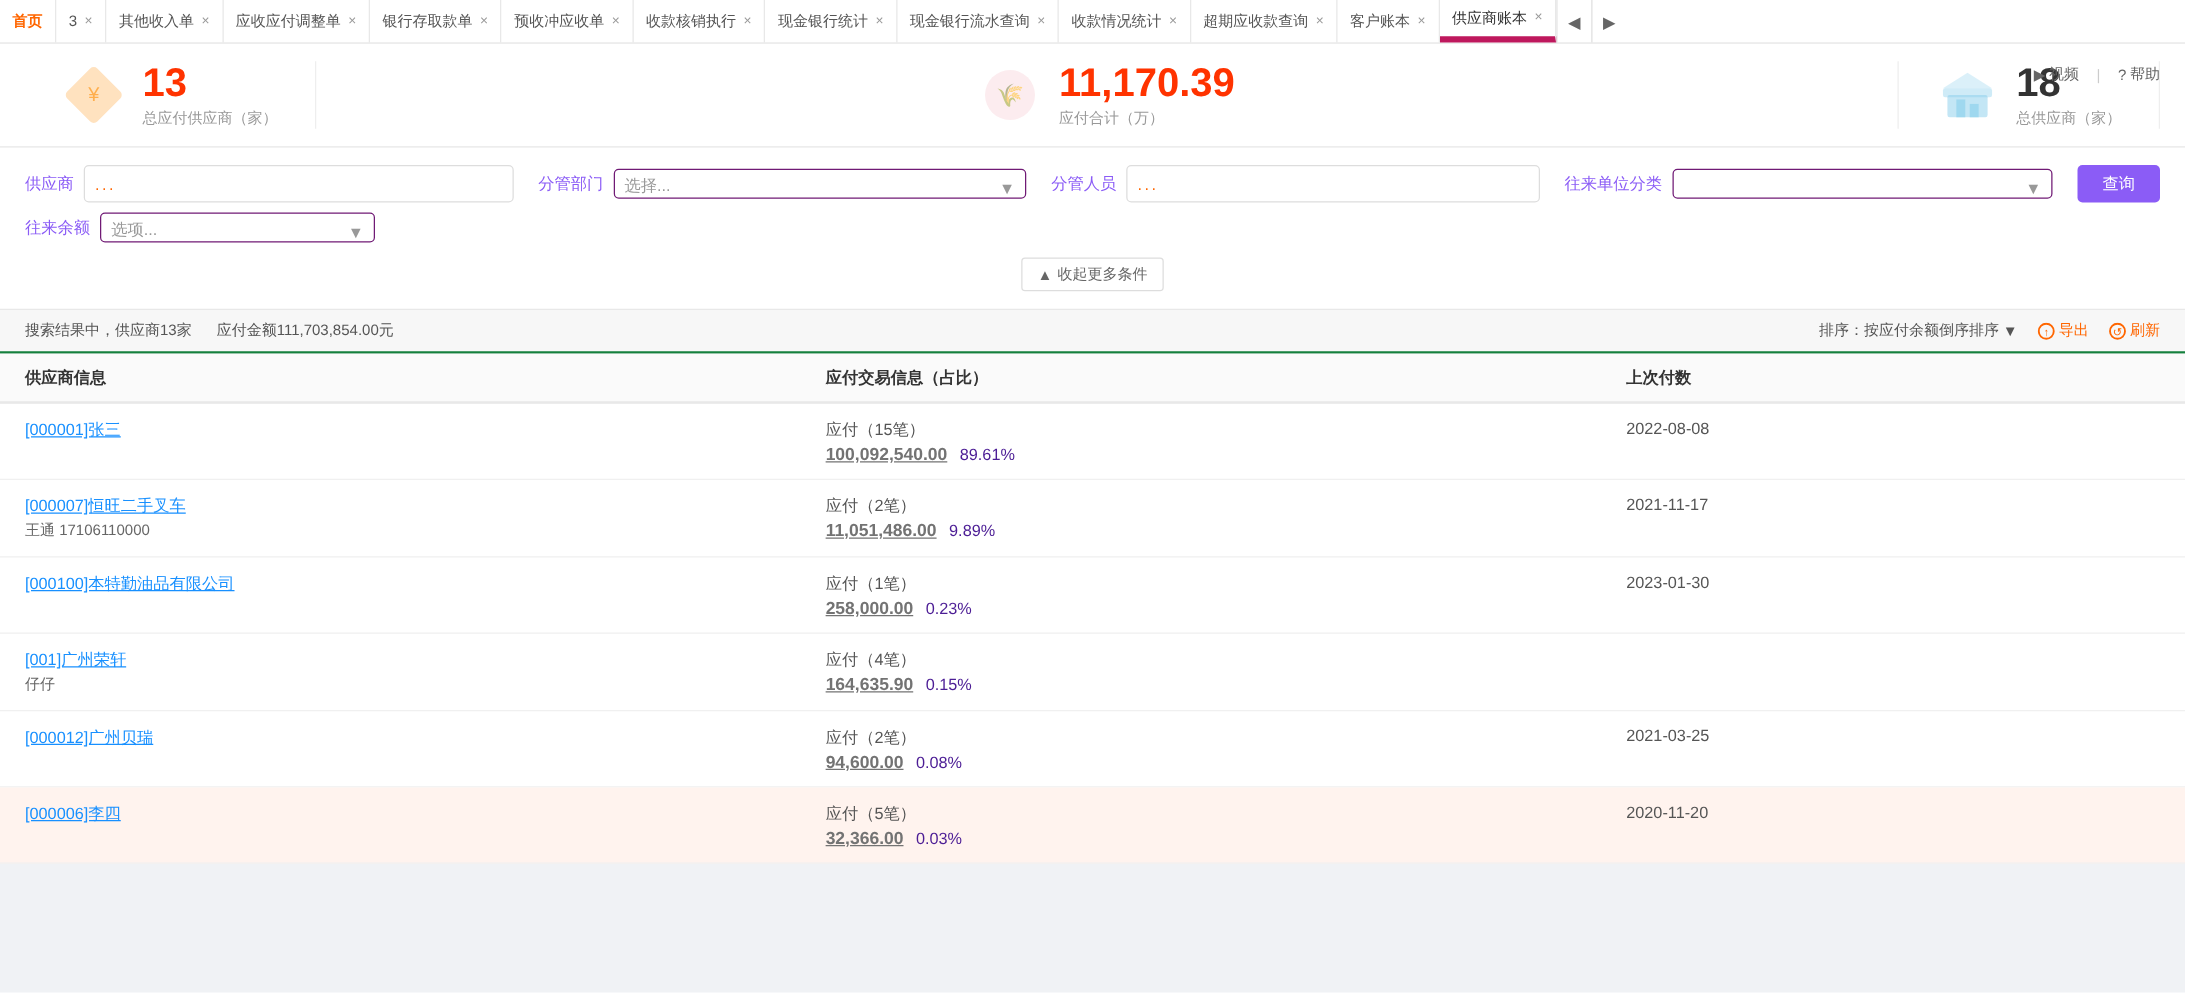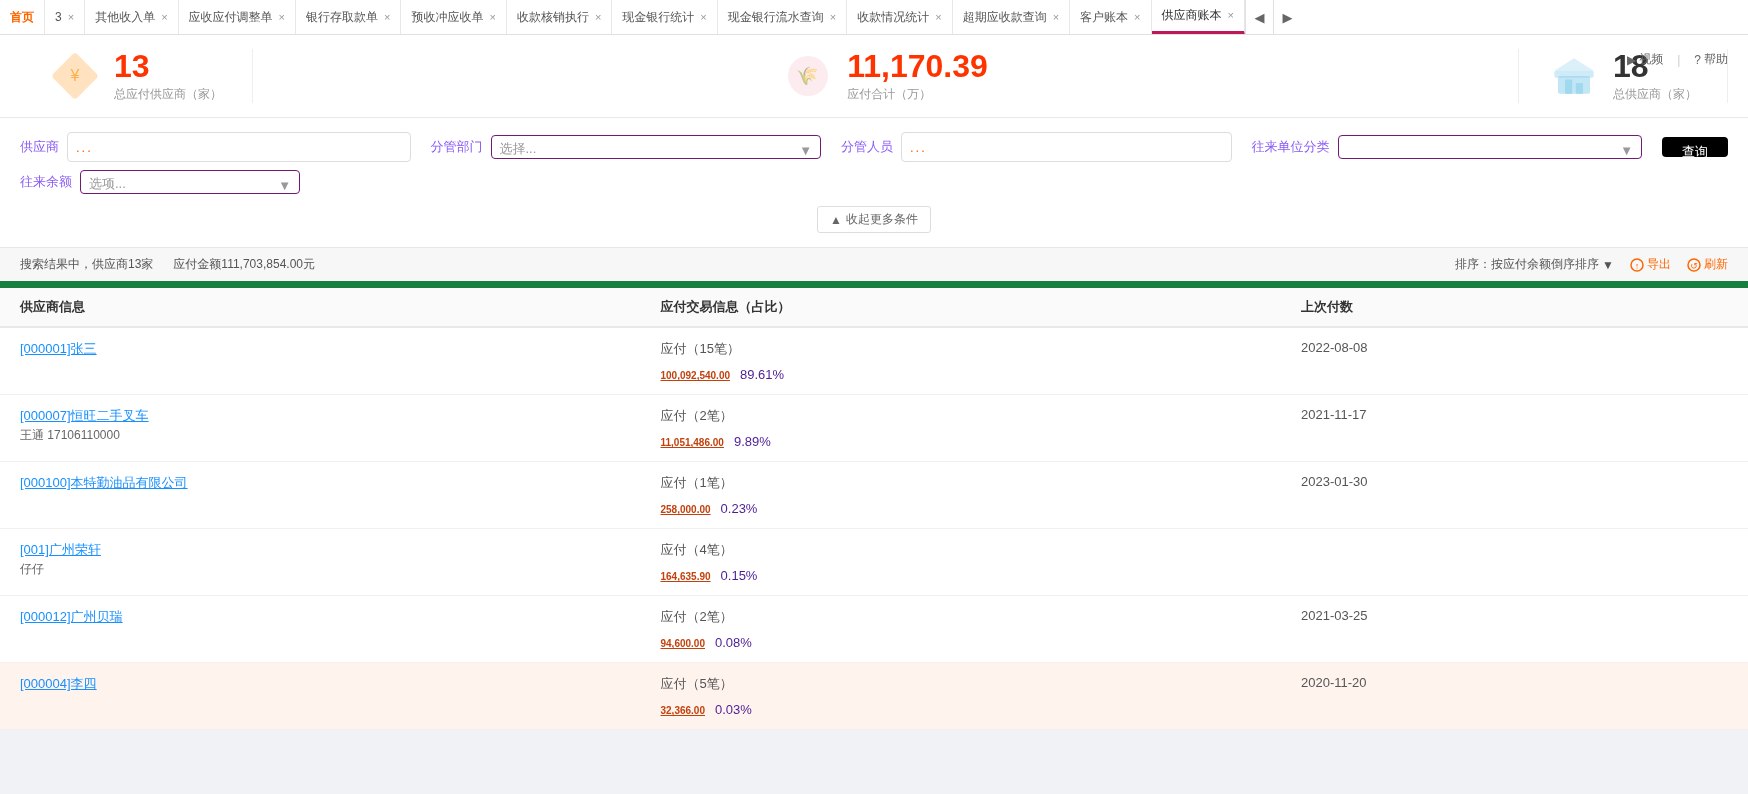--- a/index.html
+++ b/index.html
@@ -1,21 +1,21 @@
 <!DOCTYPE html>
 <html><head>
   <meta charset="utf-8">
   <style>
     * { margin: 0; padding: 0; box-sizing: border-box; }
     body { font-family: 'Microsoft YaHei', Arial, sans-serif; font-size: 13px; background: #f0f2f5; color: #333; width: 1748px; min-height: 794px; overflow-x: hidden; }
 
     
     .top-nav { display: flex; align-items: center; background: #fff; border-bottom: 1px solid #e0e0e0; height: 35px; overflow: hidden; }
     .nav-tab { display: flex; align-items: center; padding: 0 10px; height: 36px; font-size: 12px; color: #555; border-right: 1px solid #e8e8e8; white-space: nowrap; cursor: pointer; position: relative; flex-shrink: 0; }
-    .nav-tab.active { background: #fff; color: #333; border-bottom: 4px solid #be185d; }
+    .nav-tab.active { background: #fff; color: #333; border-bottom: 6px solid #be185d; }
     .nav-tab .close-x { margin-left: 6px; color: #999; font-size: 11px; cursor: pointer; }
     .nav-tab.home { color: #ff6600; font-weight: bold; }
     .nav-arrow { width: 28px; height: 36px; display: flex; align-items: center; justify-content: center; border-left: 1px solid #e0e0e0; cursor: pointer; color: #666; flex-shrink: 0; }
 
     
     .stats-bar { display: flex; align-items: center; background: #fff; padding: 14px 20px; border-bottom: 1px solid #e8e8e8; position: relative; }
     .stat-item { display: flex; align-items: center; gap: 14px; padding: 0 30px; border-right: 1px solid #eee; }
     .stat-item:last-child { border-right: none; }
     .stat-text { display: flex; flex-direction: column; }
     .stat-number { font-size: 32px; font-weight: bold; color: #ff3300; line-height: 1.1; }
@@ -23,44 +23,44 @@
     .top-right-links { position: absolute; right: 20px; top: 16px; display: flex; gap: 14px; font-size: 12px; color: #666; }
     .top-right-links span { cursor: pointer; display: flex; align-items: center; gap: 3px; }
 
     
     .search-area { background: #fff; padding: 14px 20px 10px; border-bottom: 1px solid #e8e8e8; }
     .search-row { display: flex; align-items: center; gap: 20px; margin-bottom: 8px; flex-wrap: wrap; }
     .search-field { display: flex; align-items: center; gap: 8px; flex: 1; min-width: 200px; }
     .search-label { font-size: 13px; color: #8b5cf6; white-space: nowrap; }
     .search-input { flex: 1; height: 30px; border: 1px solid #ddd; border-radius: 4px; padding: 0 8px; font-size: 13px; color: #999; display: flex; align-items: center; justify-content: space-between; cursor: pointer; background: #fff; }
     .search-select { flex: 1; height: 24px; border: 1px solid #701a75; border-radius: 4px; padding: 0 8px; font-size: 13px; color: #999; display: flex; align-items: flex-end; justify-content: space-between; cursor: pointer; background: #fff; }
-    .btn-query { background: #000000; color: #fff; border: none; border-radius: 4px; padding: 6px 20px; font-size: 13px; cursor: pointer; white-space: nowrap; height: 20px; }
+    .btn-query { background: #8b5cf6; color: #fff; border: none; border-radius: 4px; padding: 6px 20px; font-size: 13px; cursor: pointer; white-space: nowrap; height: 30px; }
     .collapse-btn { background: none; border: none; color: #666; font-size: 12px; cursor: pointer; display: flex; align-items: center; gap: 4px; padding: 4px 12px; border: 1px solid #ddd; border-radius: 3px; }
     .collapse-area { display: flex; justify-content: center; padding: 4px 0; }
 
     
-    .result-bar { display: flex; align-items: center; justify-content: space-between; padding: 8px 20px; background: #f7f7f7; border-bottom: 7px solid #15803d; font-size: 12px; color: #555; text-align: right; }
+    .result-bar { display: flex; align-items: center; justify-content: space-between; padding: 8px 20px; background: #f7f7f7; border-bottom: 2px solid #15803d; font-size: 12px; color: #555; text-align: right; }
     .result-left { display: flex; gap: 20px; }
     .result-right { display: flex; align-items: center; gap: 16px; }
     .sort-btn { color: #555; cursor: pointer; display: flex; align-items: center; gap: 3px; }
     .export-btn { color: #ff6600; cursor: pointer; display: flex; align-items: center; gap: 3px; }
     .refresh-btn { color: #ff6600; cursor: pointer; display: flex; align-items: center; gap: 3px; }
 
     
     .table-container { background: #fff; margin: 0; }
     .table-header { display: grid; grid-template-columns: 3fr 3fr 2fr; padding: 10px 20px; border-bottom: 2px solid #e8e8e8; background: #fafafa; }
     .th { font-size: 13px; color: #333; font-weight: 600; }
     .table-body { }
     .table-row { display: grid; grid-template-columns: 3fr 3fr 2fr; padding: 12px 20px; border-bottom: 1px solid #f0f0f0; align-items: start; }
     .table-row.highlighted { background: #fff3ee; }
     .supplier-link { color: #1890ff; text-decoration: underline; cursor: pointer; font-size: 13px; }
     .supplier-sub { color: #666; font-size: 12px; margin-top: 2px; }
     .tx-info { }
     .tx-label { color: #555; font-size: 13px; }
-    .tx-amount { color: #c2410c; font-size: 10px; font-weight: bold; text-decoration: underline; cursor: pointer; margin-top: 12px; }
+    .tx-amount { color: #737373; font-size: 14px; font-weight: bold; text-decoration: underline; cursor: pointer; margin-top: 2px; }
     .tx-percent { color: #4c1d95; font-size: 13px; margin-left: 10px; }
     .tx-row { display: flex; align-items: baseline; }
     .last-pay { color: #555; font-size: 13px; }
 
     
     .diamond-icon { width: 50px; height: 50px; display: flex; align-items: center; justify-content: center; }
   </style>
 </head>
 <body>
 
@@ -306,21 +306,21 @@
         <div class="tx-info">
           <div class="tx-label">应付（2笔）</div>
           <div class="tx-row">
             <span class="tx-amount">94,600.00</span>
             <span class="tx-percent">0.08%</span>
           </div>
         </div>
         <div class="last-pay">2021-03-25</div>
       </div>
       <div class="table-row highlighted" style="background: rgb(255, 243, 238);">
-        <div><a class="supplier-link" href="#">[000004]李四</a></div>
+        <div><a class="supplier-link" href="#">[000006]李四</a></div>
         <div class="tx-info">
           <div class="tx-label">应付（5笔）</div>
           <div class="tx-row">
             <span class="tx-amount">32,366.00</span>
             <span class="tx-percent">0.03%</span>
           </div>
         </div>
         <div class="last-pay">2020-11-20</div>
       </div>
     </div>

